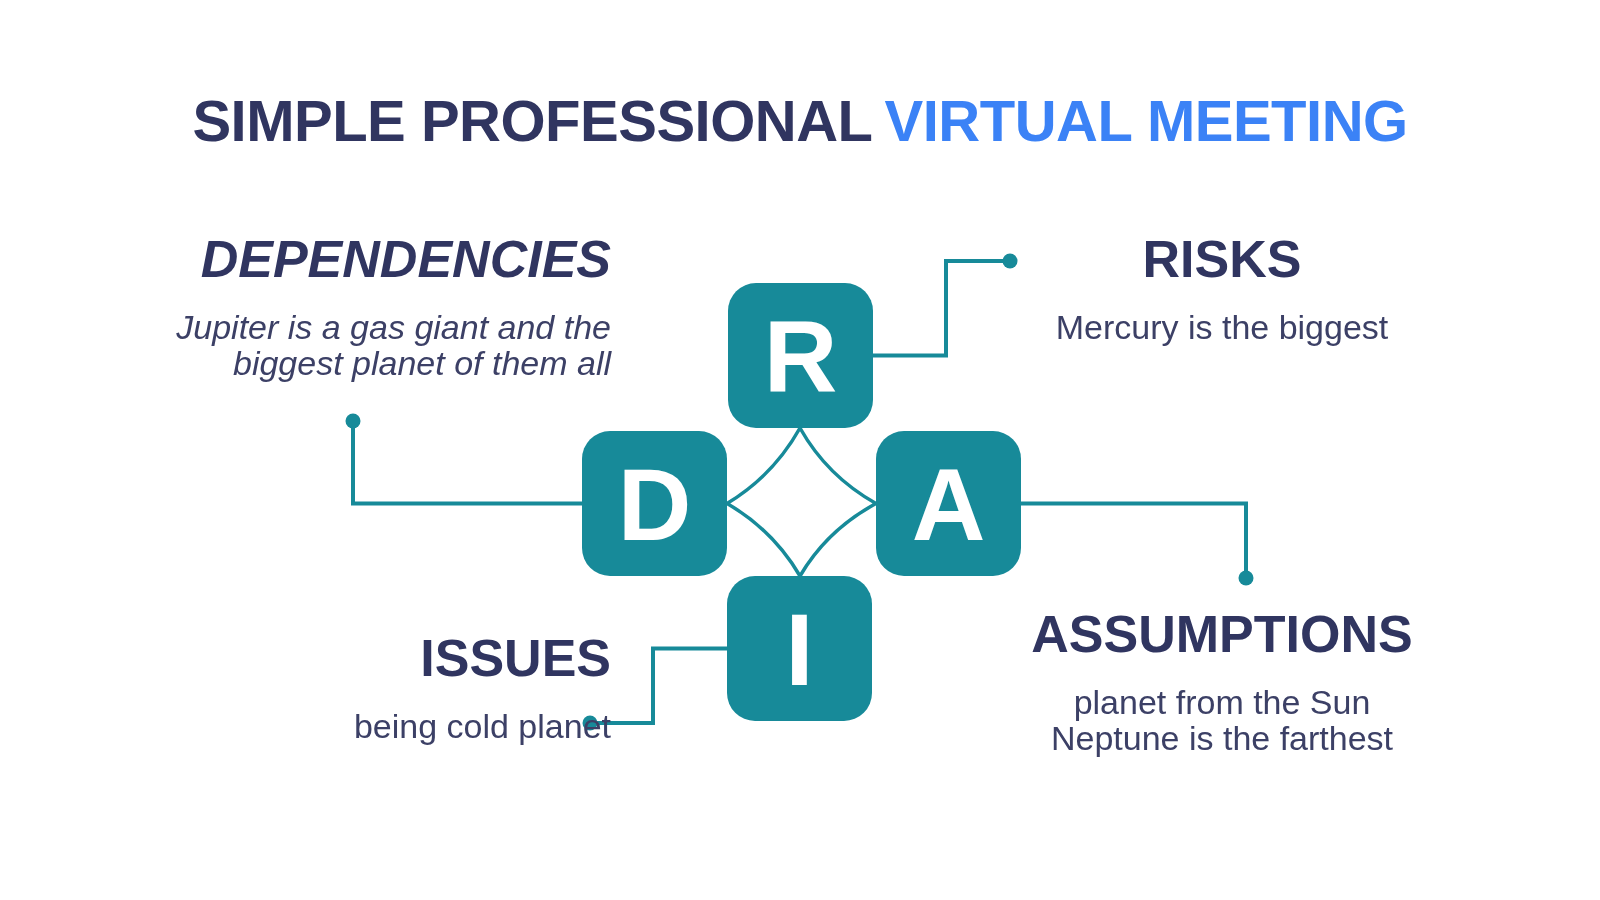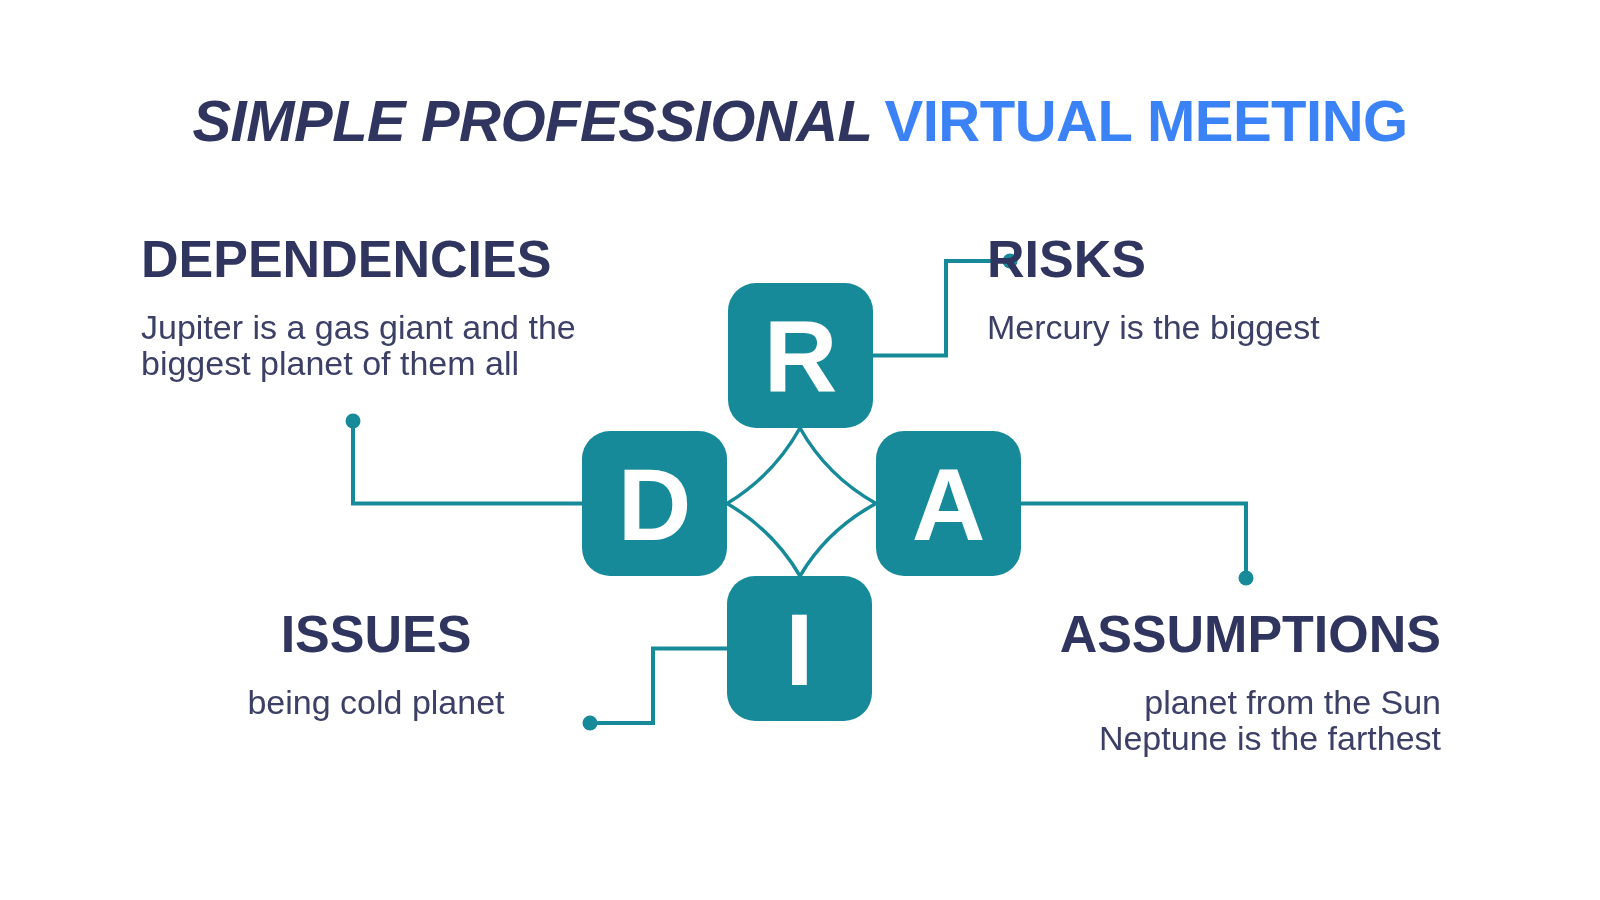--- a/index.html
+++ b/index.html
@@ -21,21 +21,21 @@
     top: 91px;
     left: 0;
     right: 0;
     text-align: center;
     font-size: 58px;
     font-weight: bold;
     letter-spacing: -0.5px;
     line-height: 60px;
     white-space: nowrap;
   }
-  .title .part1 { color: #303560; margin-right: 12px; font-style: italic; }
+  .title .part1 { color: #303560; margin-right: 12px; }
   .title .part2 { color: #3b82f6; }
 
   
   .section {
     position: absolute;
     width: 470px;
   }
   .section h2 {
     margin: 0;
     font-size: 52px;
@@ -44,24 +44,24 @@
     letter-spacing: 0;
     color: #303560;
   }
   .section p {
     margin: 24px 0 0 0;
     font-size: 34px;
     line-height: 36px;
     color: #3c4066;
   }
   .section .line { display: block; }
-  .sec-tl { left: 141px;  top: 233px; text-align: left; }
-  .sec-tr { right: 143px; top: 233px; text-align: left; }
-  .sec-bl { left: 141px;  top: 608px; text-align: center; }
-  .sec-br { right: 159px; top: 608px; text-align: right; }
+  .sec-tl { left: 141px;  top: 233px; text-align: right; font-style: italic; }
+  .sec-tr { right: 143px; top: 233px; text-align: center; }
+  .sec-bl { left: 141px;  top: 632px; text-align: right; }
+  .sec-br { right: 143px; top: 608px; text-align: center; }
 
   
   svg.diagram {
     position: absolute;
     left: 0;
     top: 0;
     width: 1600px;
     height: 900px;
   }
   .tile { fill: #178a99; }

